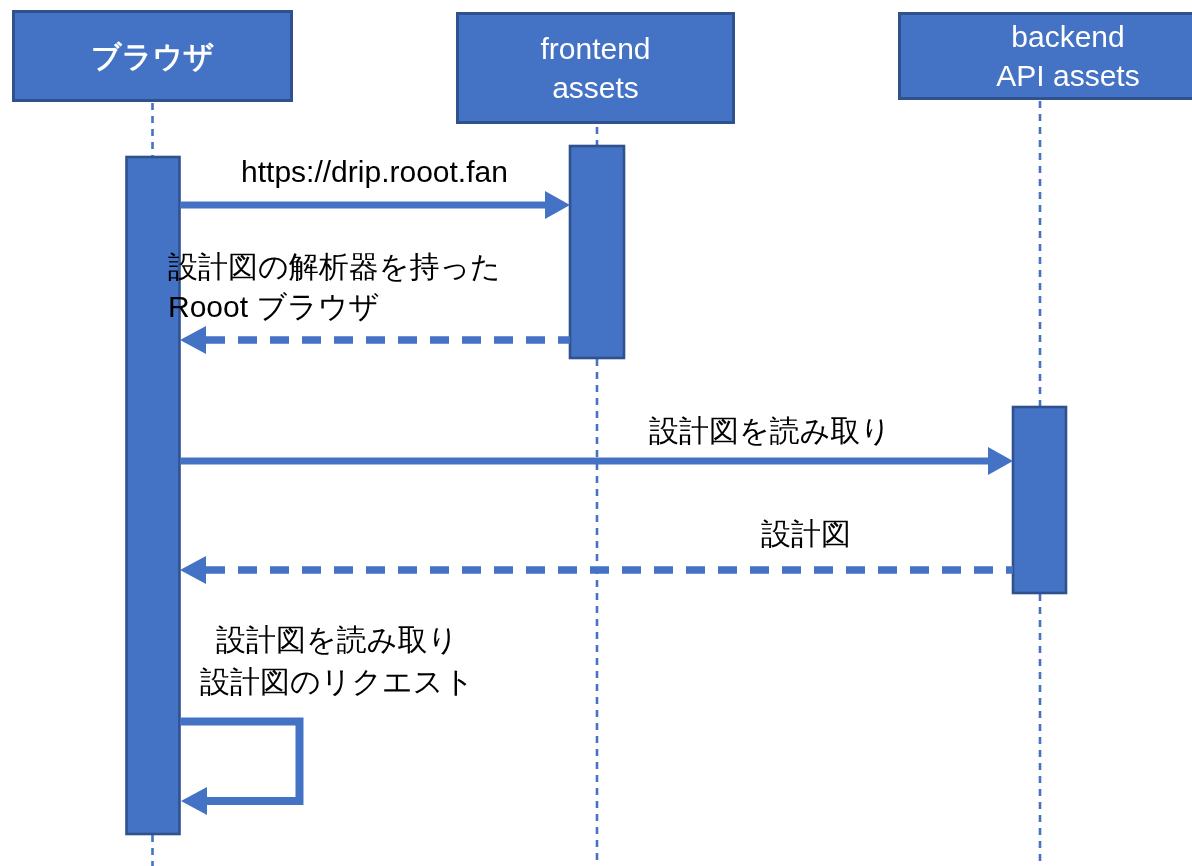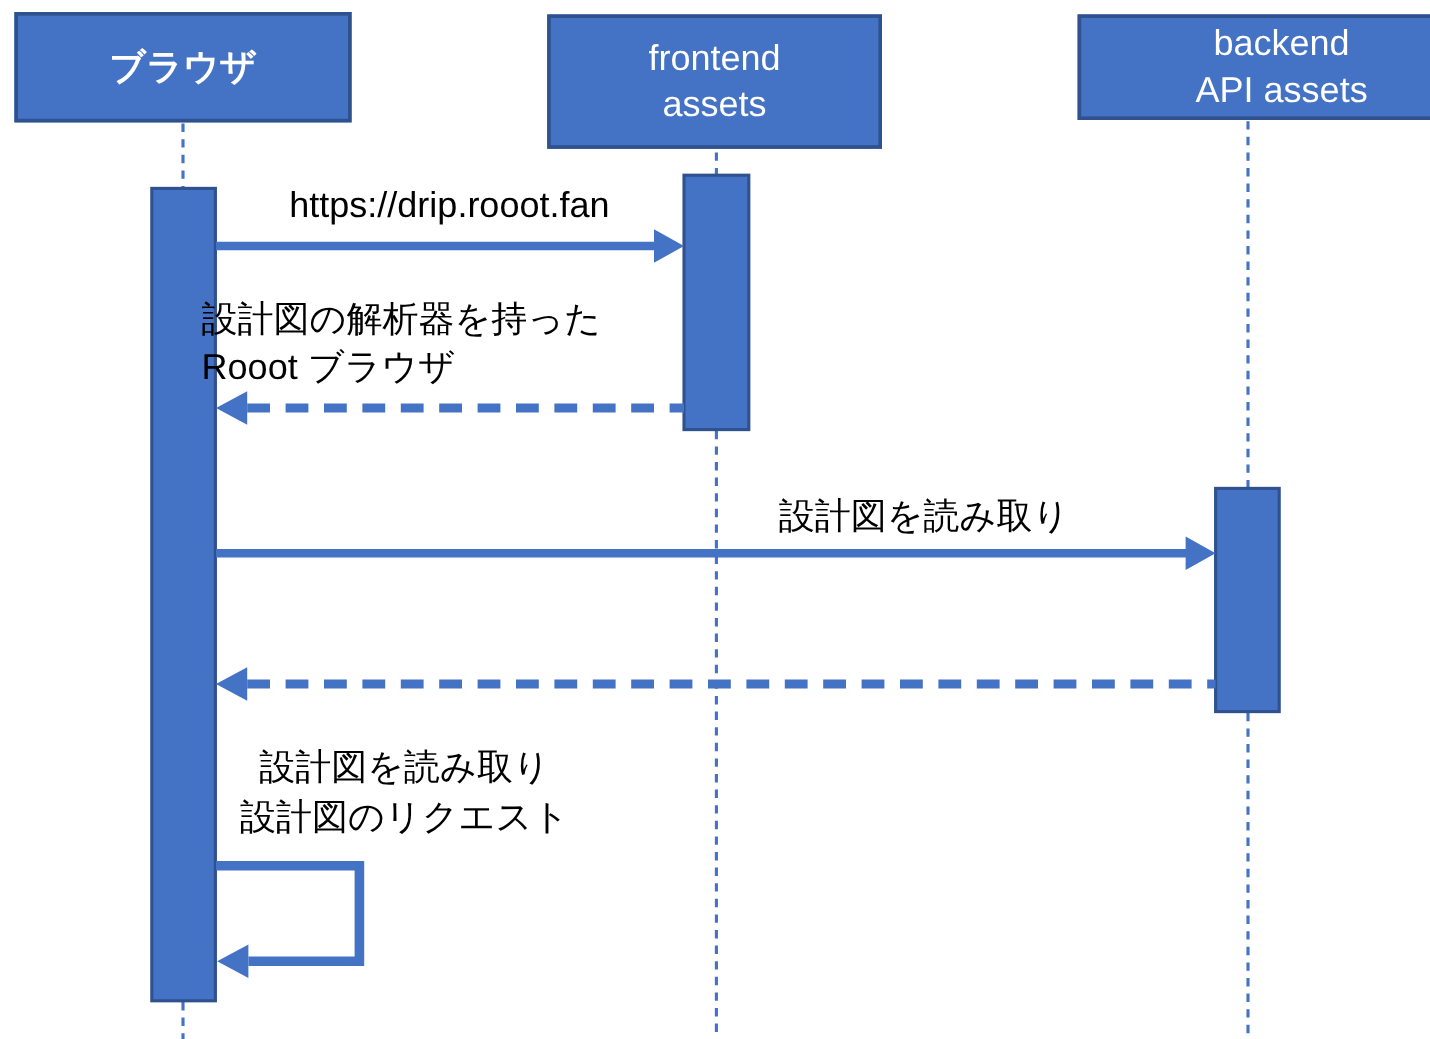--- a/index.html
+++ b/index.html
@@ -106,19 +106,20 @@
 
   <div class="msg msg-1">https://drip.rooot.fan</div>
 
   <div class="msg msg-2">
     <div>設計図の解析器を持った</div>
     <div>Rooot ブラウザ</div>
   </div>
 
   <div class="msg msg-3">設計図を読み取り</div>
 
+  <div class="msg msg-4">設計図</div>
 
   <div class="msg msg-5">
     <div>設計図を読み取り</div>
     <div>設計図のリクエスト</div>
   </div>
 
 </div>
 
 </body></html>

